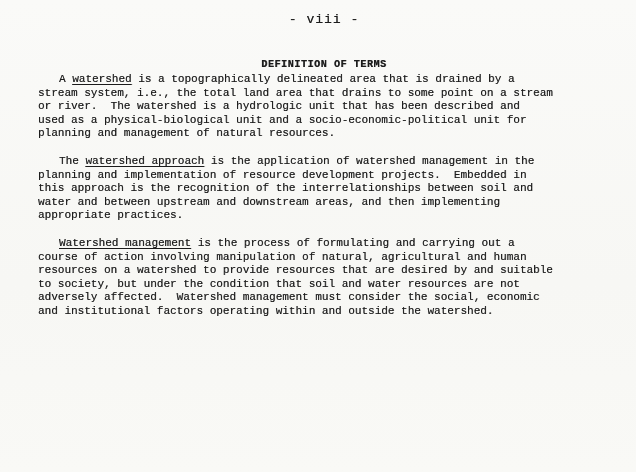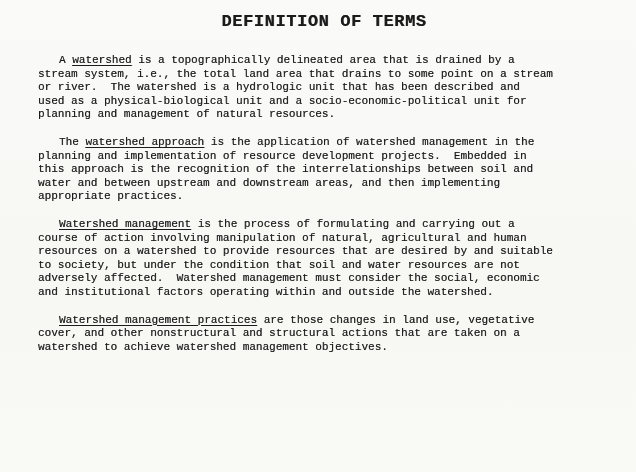--- a/index.html
+++ b/index.html
@@ -21,24 +21,24 @@
   }
   .page-number {
     text-align: center;
     font-size: 13px;
     letter-spacing: 1px;
     margin: 0 0 32px 0;
     text-shadow: 0.3px 0 0 rgba(20,20,20,0.6);
   }
   .doc-title {
     text-align: center;
-    font-size: 17px;
+    font-size: 10px;
     font-weight: bold;
     letter-spacing: 0.6px;
-    margin: 0 0 23px 0;
+    margin: 0 0 3px 0;
     text-shadow: 0.4px 0 0 rgba(20,20,20,0.7);
   }
   .para {
     font-size: 11px;
     line-height: 13.6px;
     white-space: pre-wrap;
     text-indent: 21px;
     margin: 0 0 14px 0;
     text-shadow: 0.3px 0 0 rgba(20,20,20,0.55);
   }
@@ -46,20 +46,21 @@
     text-decoration: underline;
     text-underline-offset: 2px;
     text-decoration-thickness: 1px;
   }
 </style>
 </head>
 <body>
 
 <div class="page">
 
+  <div class="page-number">- viii -</div>
 
   <div class="doc-title">DEFINITION OF TERMS</div>
 
   <p class="para"><span>A </span><span class="term">watershed</span><span> is a topographically delineated area that is drained by a
 stream system, i.e., the total land area that drains to some point on a stream
 or river.  The watershed is a hydrologic unit that has been described and
 used as a physical-biological unit and a socio-economic-political unit for
 planning and management of natural resources.</span></p>
 
 
@@ -69,17 +70,14 @@
 water and between upstream and downstream areas, and then implementing
 appropriate practices.</span></p>
 
   <p class="para"><span></span><span class="term">Watershed management</span><span> is the process of formulating and carrying out a
 course of action involving manipulation of natural, agricultural and human
 resources on a watershed to provide resources that are desired by and suitable
 to society, but under the condition that soil and water resources are not
 adversely affected.  Watershed management must consider the social, economic
 and institutional factors operating within and outside the watershed.</span></p>
 
-  <p class="para"><span></span><span class="term">Watershed management practices</span><span> are those changes in land use, vegetative
-cover, and other nonstructural and structural actions that are taken on a
-watershed to achieve watershed management objectives.</span></p>
 
 </div>
 
 </body></html>

